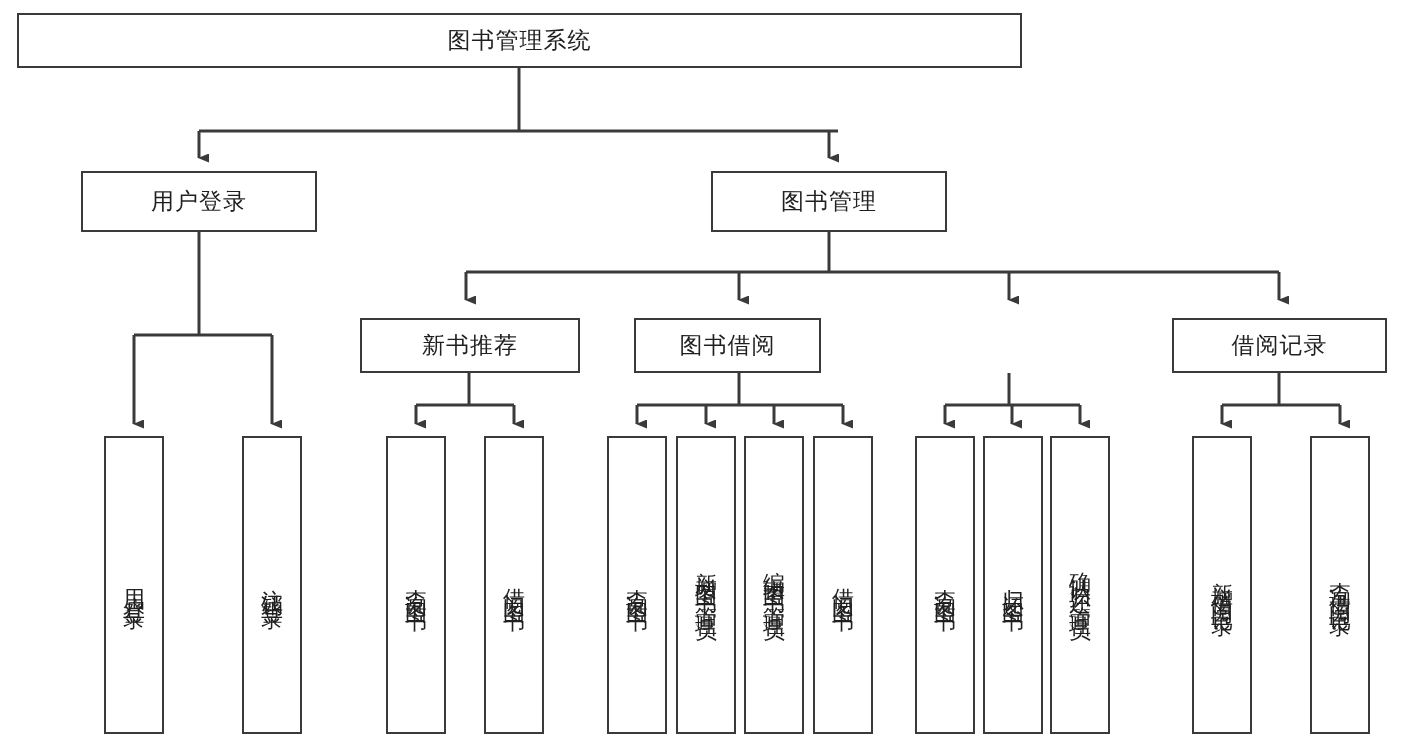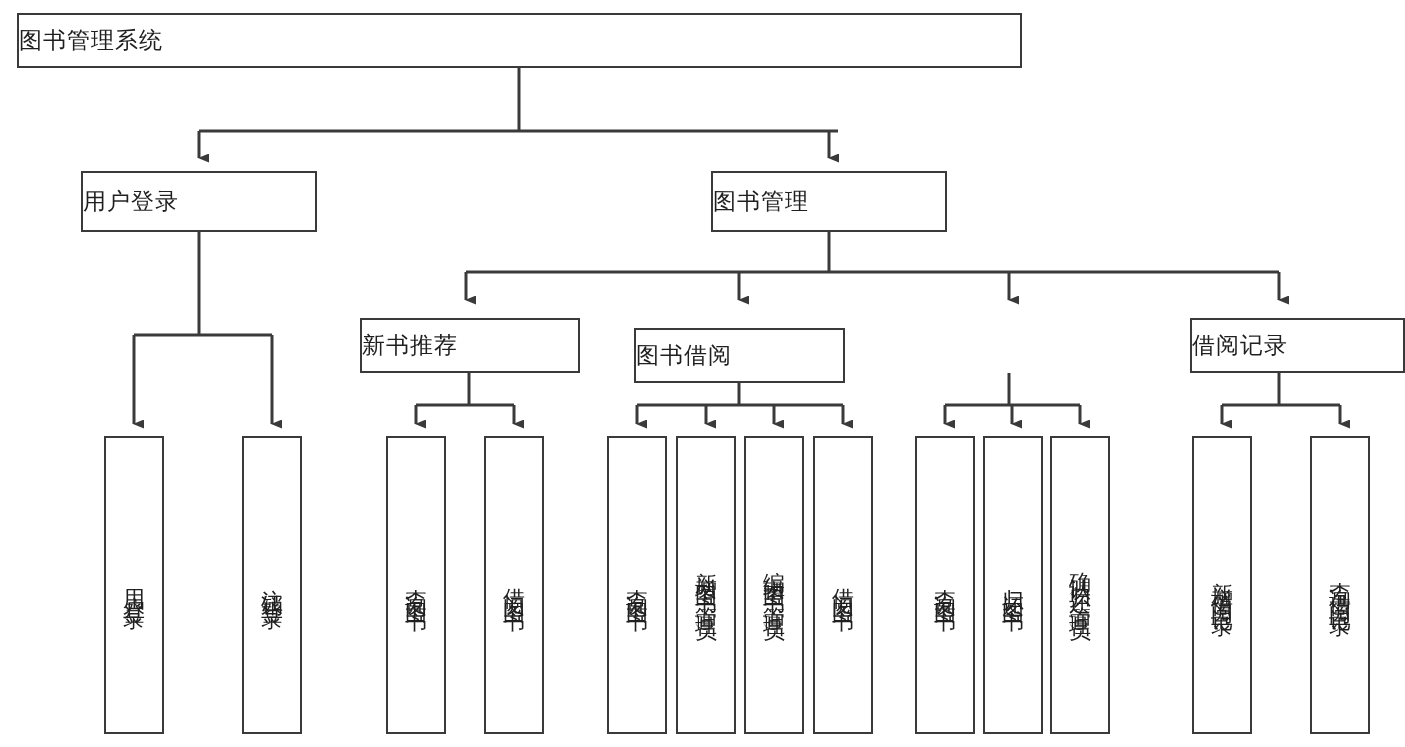--- a/index.html
+++ b/index.html
@@ -25,20 +25,21 @@
     width: 1405px;
     height: 747px;
   }
   .node {
     position: absolute;
     box-sizing: border-box;
     background: #ffffff;
     border: 2px solid #3a3a3a;
     display: flex;
     align-items: center;
+    justify-content: center;
     z-index: 3;
   }
   .node-label {
     color: #1f1f1f;
     font-size: 23px;
     line-height: 1.22;
     letter-spacing: 1px;
     white-space: nowrap;
     text-align: center;
     font-family: "DejaVu Sans", "Liberation Sans", sans-serif;
@@ -132,26 +133,26 @@
   </div>
 
   <div class="node" style="left:711px; top:171px; width:236px; height:61px;">
     <span class="node-label">图书管理</span>
   </div>
 
   <div class="node" style="left:360px; top:318px; width:220px; height:55px;">
     <span class="node-label">新书推荐</span>
   </div>
 
-  <div class="node" style="left:634px; top:328px; width:211px; height:55px;">
+  <div class="node" style="left:634px; top:318px; width:187px; height:55px;">
     <span class="node-label">图书借阅</span>
   </div>
 
 
-  <div class="node" style="left:1172px; top:318px; width:215px; height:55px;margin-left:18px;">
+  <div class="node" style="left:1172px; top:318px; width:215px; height:55px;">
     <span class="node-label">借阅记录</span>
   </div>
 
   <div class="node leaf" style="left:104px; top:436px; width:60px; height:298px;">
     <span class="node-label">用户登录</span>
   </div>
 
   <div class="node leaf" style="left:242px; top:436px; width:60px; height:298px;">
     <span class="node-label">注销登录</span>
   </div>

